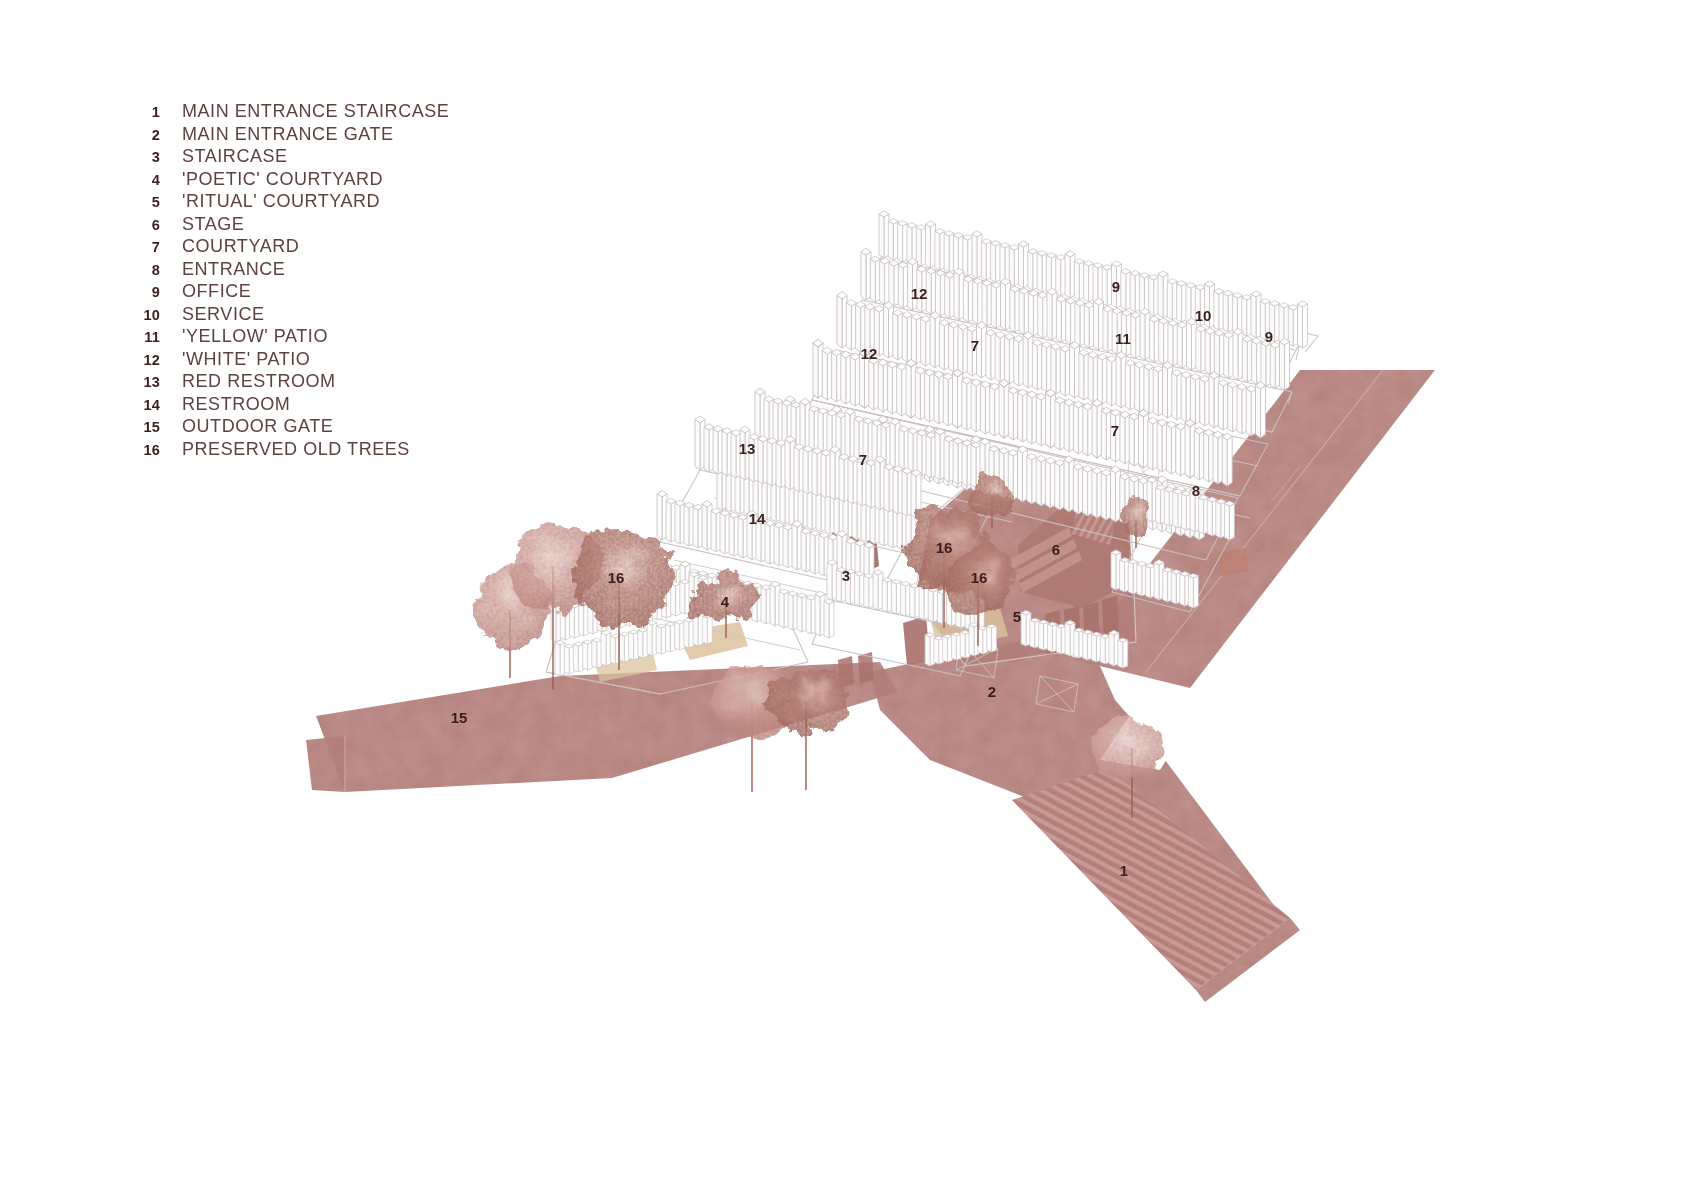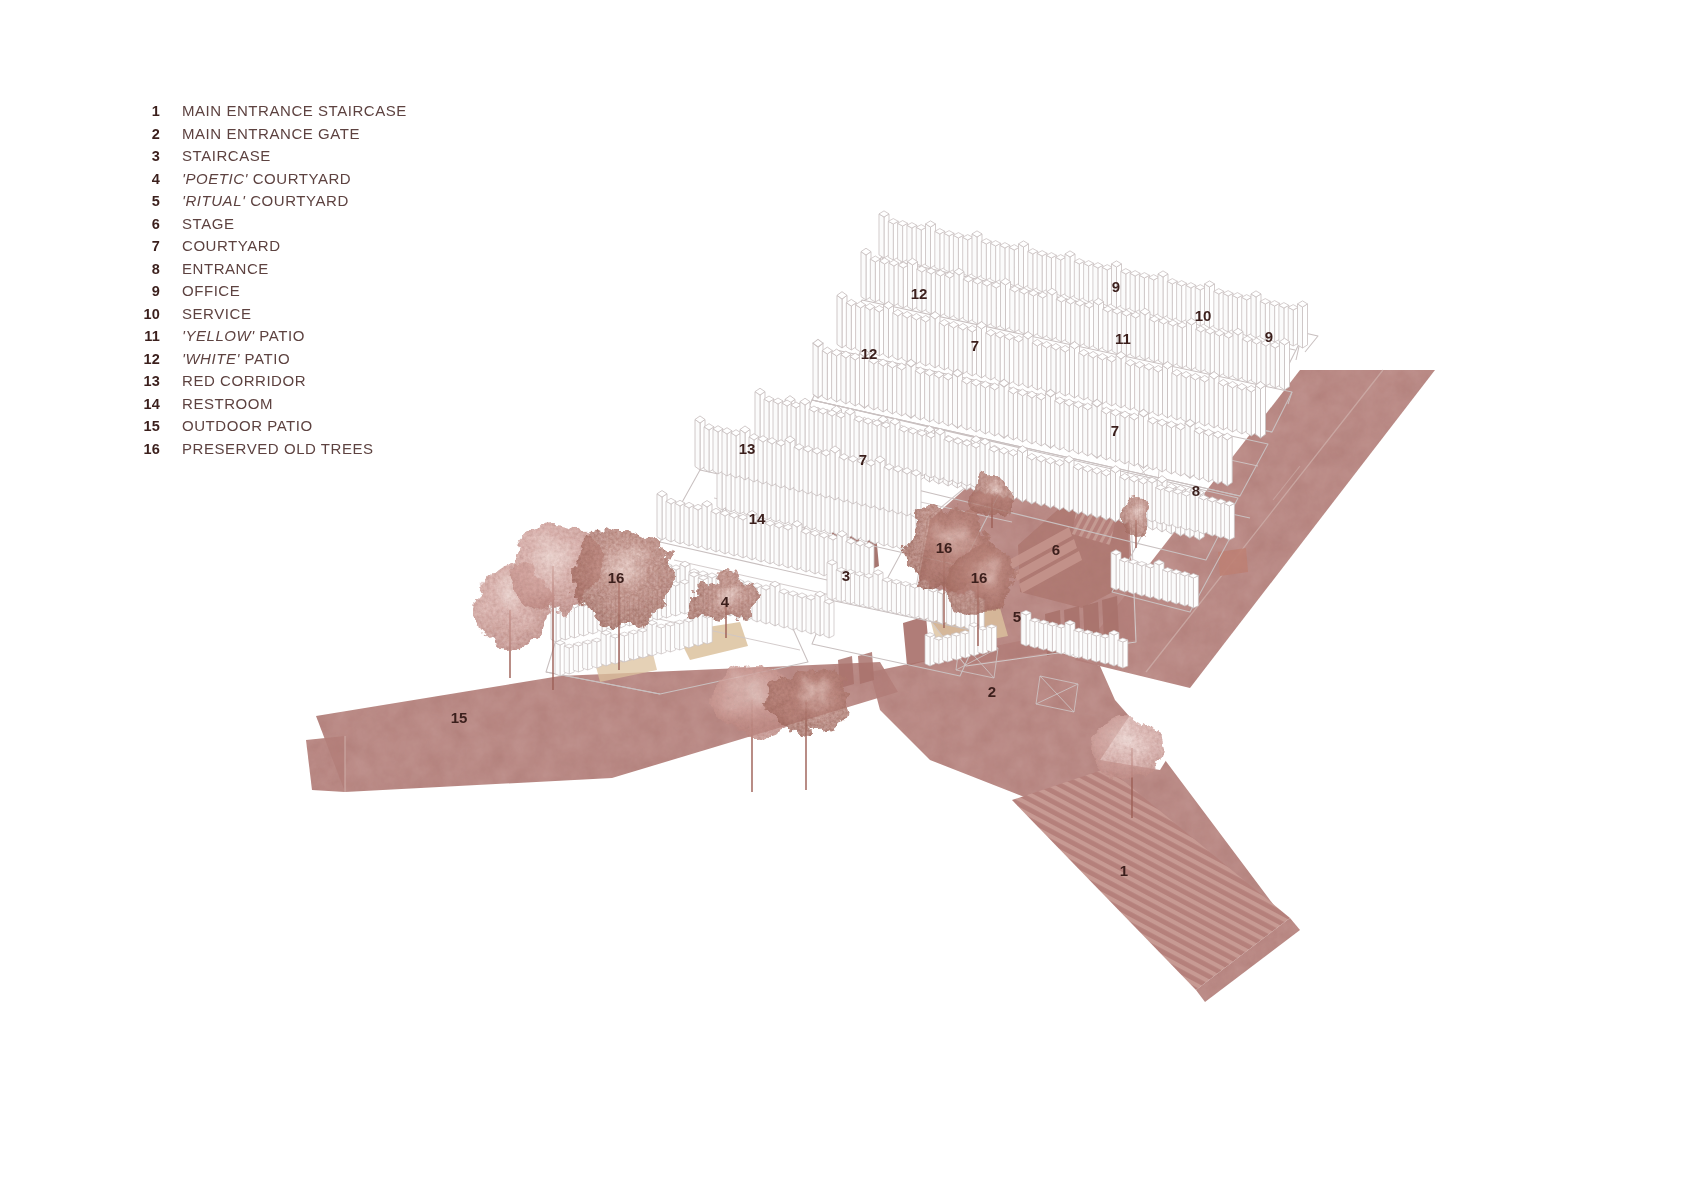--- a/index.html
+++ b/index.html
@@ -5,23 +5,23 @@
 <style>
   html,body{margin:0;padding:0;background:#ffffff;}
   body{width:1700px;height:1202px;position:relative;overflow:hidden;
        font-family:"Liberation Sans","DejaVu Sans",sans-serif;}
 
   
   #legend{position:absolute;left:128px;top:100px;width:420px;}
   .legend-row{display:flex;align-items:baseline;height:22.5px;line-height:22.5px;}
   .legend-num{width:32px;text-align:right;font-weight:bold;font-size:14.5px;
               color:#3b1f1c;letter-spacing:.2px;}
-  .legend-label{margin-left:22px;font-size:15px;color:#5d4240;
+  .legend-label{margin-left:22px;font-size:18px;color:#5d4240;
                 letter-spacing:.55px;white-space:nowrap;}
-  .legend-label .q{font-style:italic;}
+  .legend-label .q{}
 
   
   #stage{position:absolute;left:0;top:0;width:1700px;height:1202px;}
   #stage svg{position:absolute;left:0;top:0;}
 
   
   .plabel{position:absolute;font-weight:bold;font-size:15px;color:#3b1f1c;
           transform:translate(-50%,-50%);pointer-events:none;
           font-family:"Liberation Sans","DejaVu Sans",sans-serif;}
 </style>
@@ -72,29 +72,29 @@
     <div class="legend-row">
       <span class="legend-num">11</span>
       <span class="legend-label"><span class="q">'YELLOW'</span> PATIO</span>
     </div>
     <div class="legend-row">
       <span class="legend-num">12</span>
       <span class="legend-label"><span class="q">'WHITE'</span> PATIO</span>
     </div>
     <div class="legend-row">
       <span class="legend-num">13</span>
-      <span class="legend-label">RED CORRIDOR</span>
+      <span class="legend-label">RED RESTROOM</span>
     </div>
     <div class="legend-row">
       <span class="legend-num">14</span>
       <span class="legend-label">RESTROOM</span>
     </div>
     <div class="legend-row">
       <span class="legend-num">15</span>
-      <span class="legend-label">OUTDOOR PATIO</span>
+      <span class="legend-label">OUTDOOR GATE</span>
     </div>
     <div class="legend-row">
       <span class="legend-num">16</span>
       <span class="legend-label">PRESERVED OLD TREES</span>
     </div>
   </div>
 
 <div id="stage">
 
 <svg width="1700" height="1202" viewBox="0 0 1700 1202">

